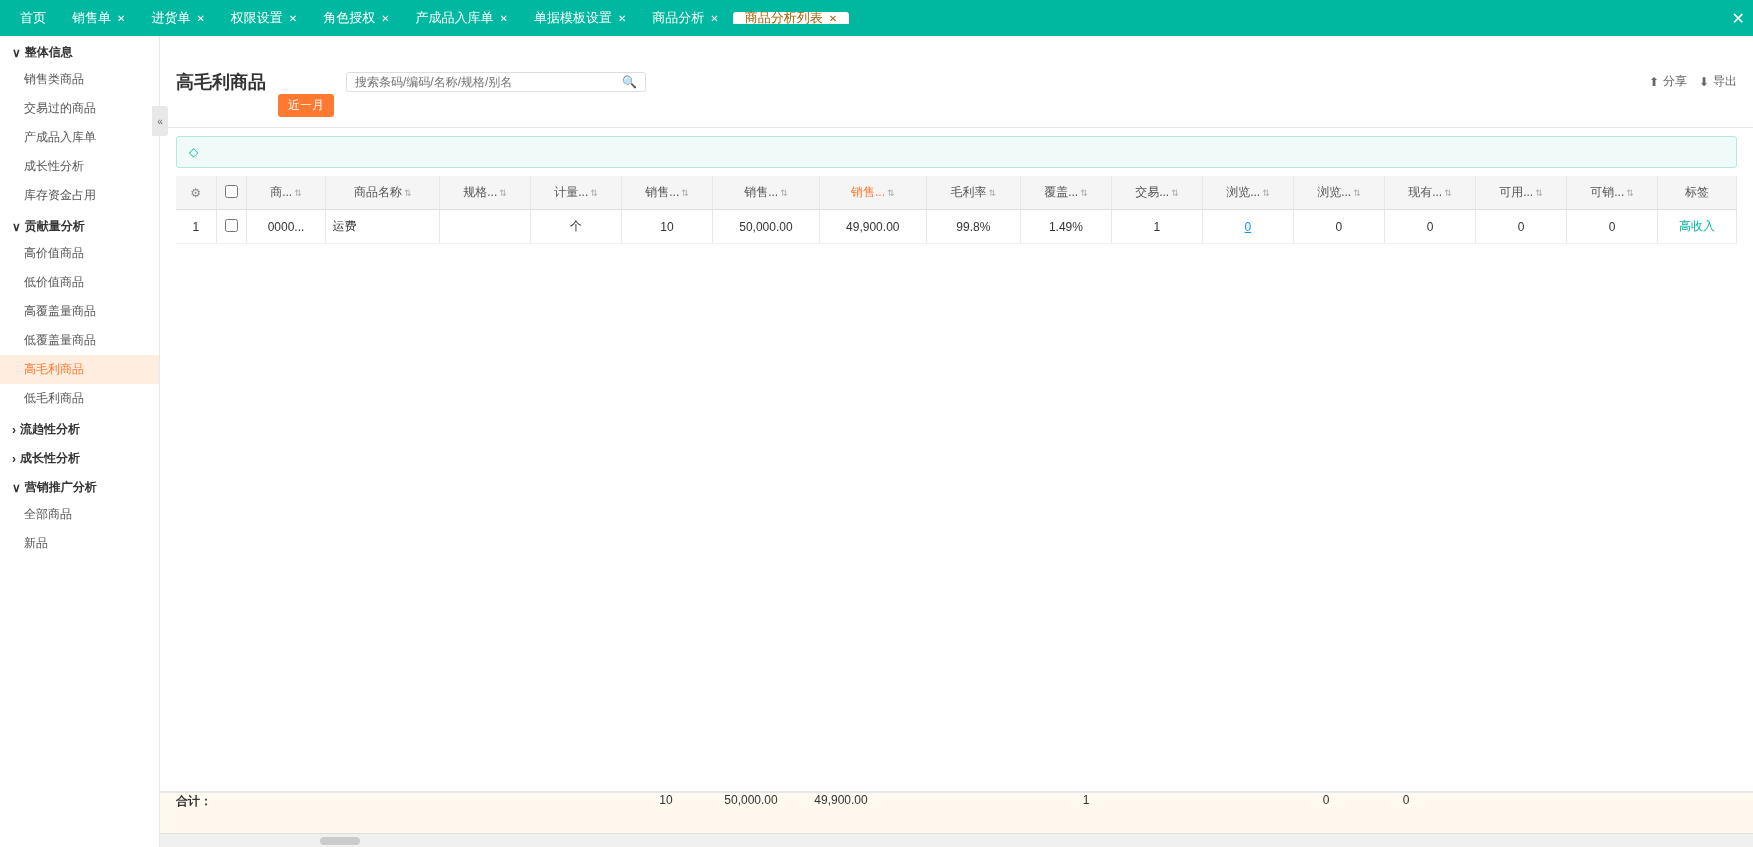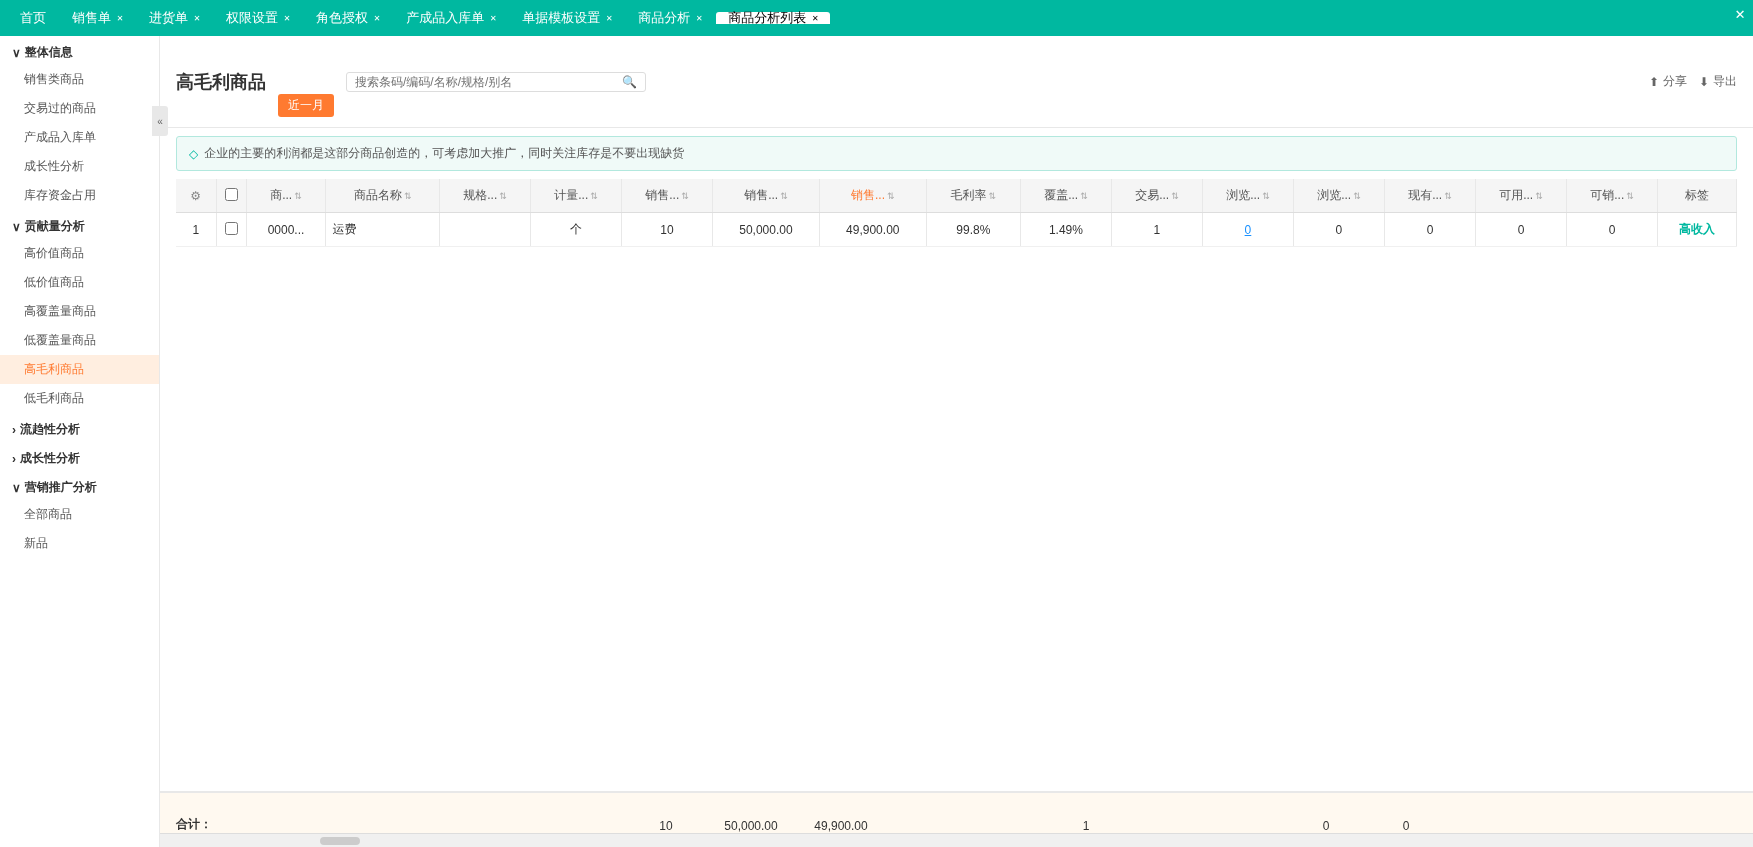--- a/index.html
+++ b/index.html
@@ -3,39 +3,38 @@
   <meta charset="utf-8">
   <style>
     * { margin: 0; padding: 0; box-sizing: border-box; }
     body { font-family: "Microsoft YaHei", Arial, sans-serif; font-size: 12px; background: #f5f5f5; overflow: hidden; }
 
     
     .top-nav {
       background: #00b8a0;
       height: 36px;
       display: flex;
-      align-items: flex-end;
+      align-items: center;
       padding: 12px 8px;
       gap: 2px;
       position: relative;
-      font-family: Liberation Mono, monospace;
     }
     .nav-tab {
       color: #fff;
       padding: 4px 12px;
       cursor: pointer;
       font-size: 13px;
       white-space: nowrap;
       display: flex;
       align-items: center;
       gap: 4px;
       border-radius: 3px 3px 0 0;
       height: 100%;
     }
-    .nav-tab.active { background: #fff; color: #000000; }
+    .nav-tab.active { background: #fff; color: #a16207; }
     .nav-tab .close-x { font-size: 10px; color: inherit; margin-left: 2px; }
     .nav-close-btn {
       position: absolute;
       right: 8px;
       color: #fff;
       cursor: pointer;
       font-size: 16px;
     }
 
     
@@ -196,29 +195,29 @@
       gap: 2px;
     }
     thead th .sort-icon { color: #aaa; font-size: 9px; }
     tbody tr td {
       padding: 8px 6px;
       border-right: 1px solid #e8e8e8;
       border-bottom: 1px solid #f0f0f0;
       text-align: center;
       color: #333;
     }
-    .tag-green { color: #00b8a0; font-weight: bold; }
+    .tag-green { color: #00b8a0; font-weight: normal; }
 
     
     .table-footer {
       height: 42px;
       background: #fff9f0;
       border-top: 2px solid #e8e8e8;
       display: flex;
-      align-items: flex-end;
+      align-items: flex-start;
       padding: 0 16px;
       font-size: 12px;
       gap: 0;
       flex-shrink: 0;
     }
     .footer-label {
       min-width: 120px;
       color: #333;
       font-weight: bold;
     }
@@ -372,21 +371,20 @@
         </div>
         <div class="action-btn">
           <span>⬇</span>
           <span>导出</span>
         </div>
       </div>
     </div>
 
     <div class="info-banner">
       <span style="color:#00b8a0;">◇</span>
-      <span>企业的主要的利润都是这部分商品创造的，可考虑加大推广，同时关注库存是不要出现缺货</span>
     </div>
 
     <div class="table-container">
       <table>
         <thead>
           <tr>
             <th style="width:40px;">
               <span class="settings-icon">⚙</span>
             </th>
             <th class="checkbox-col">

